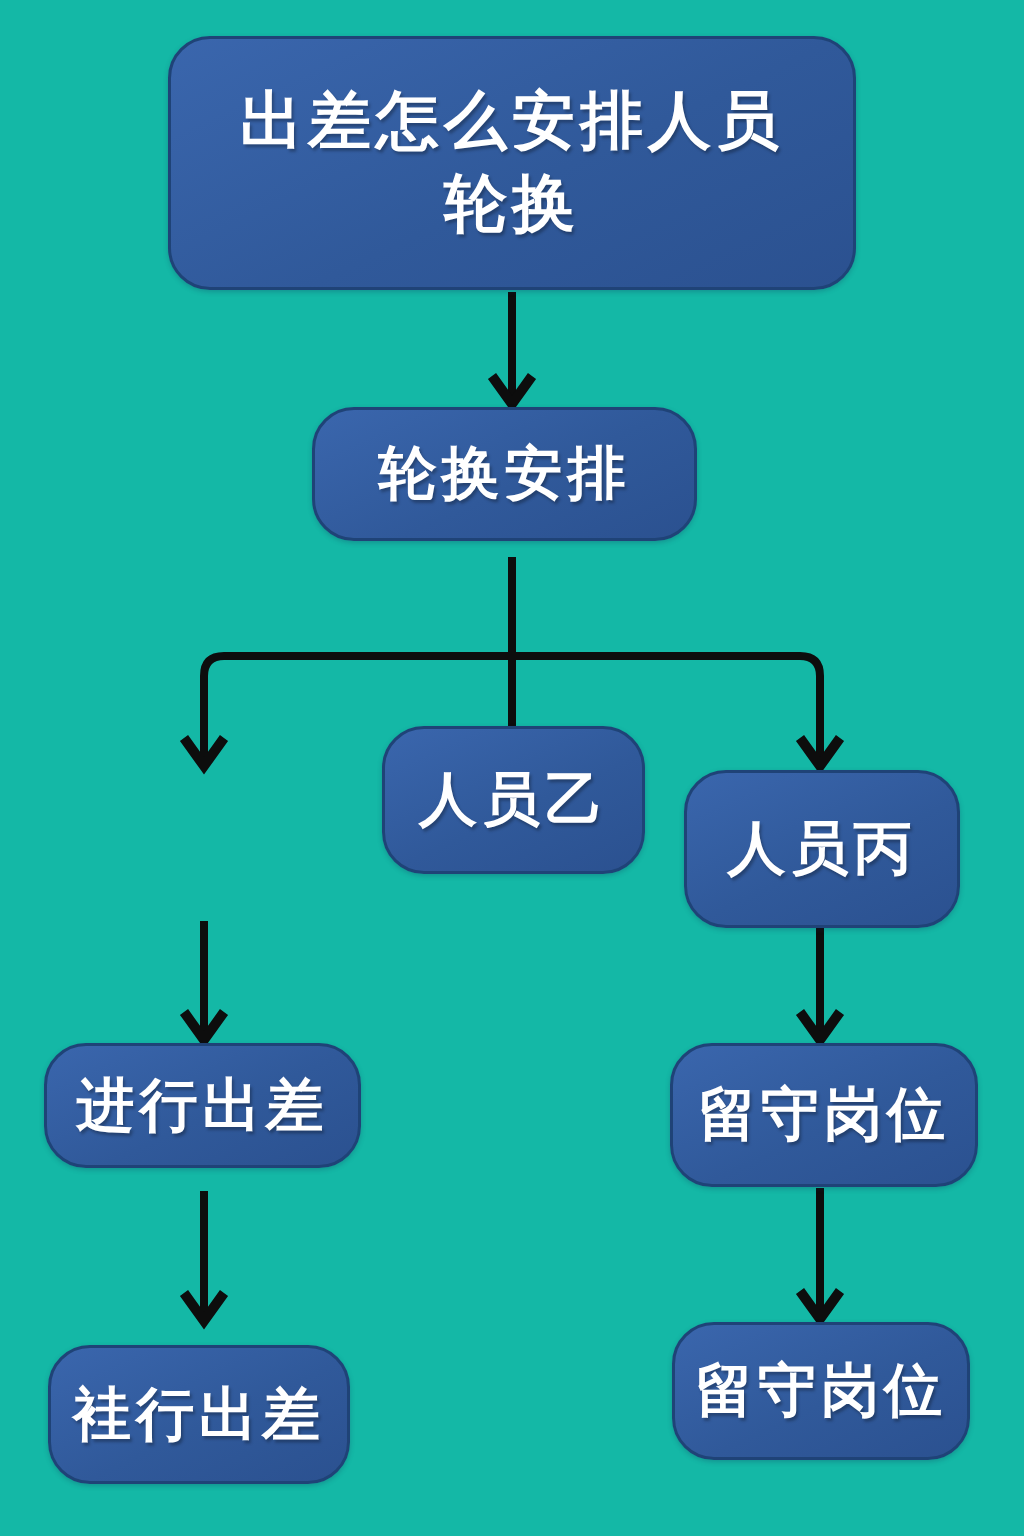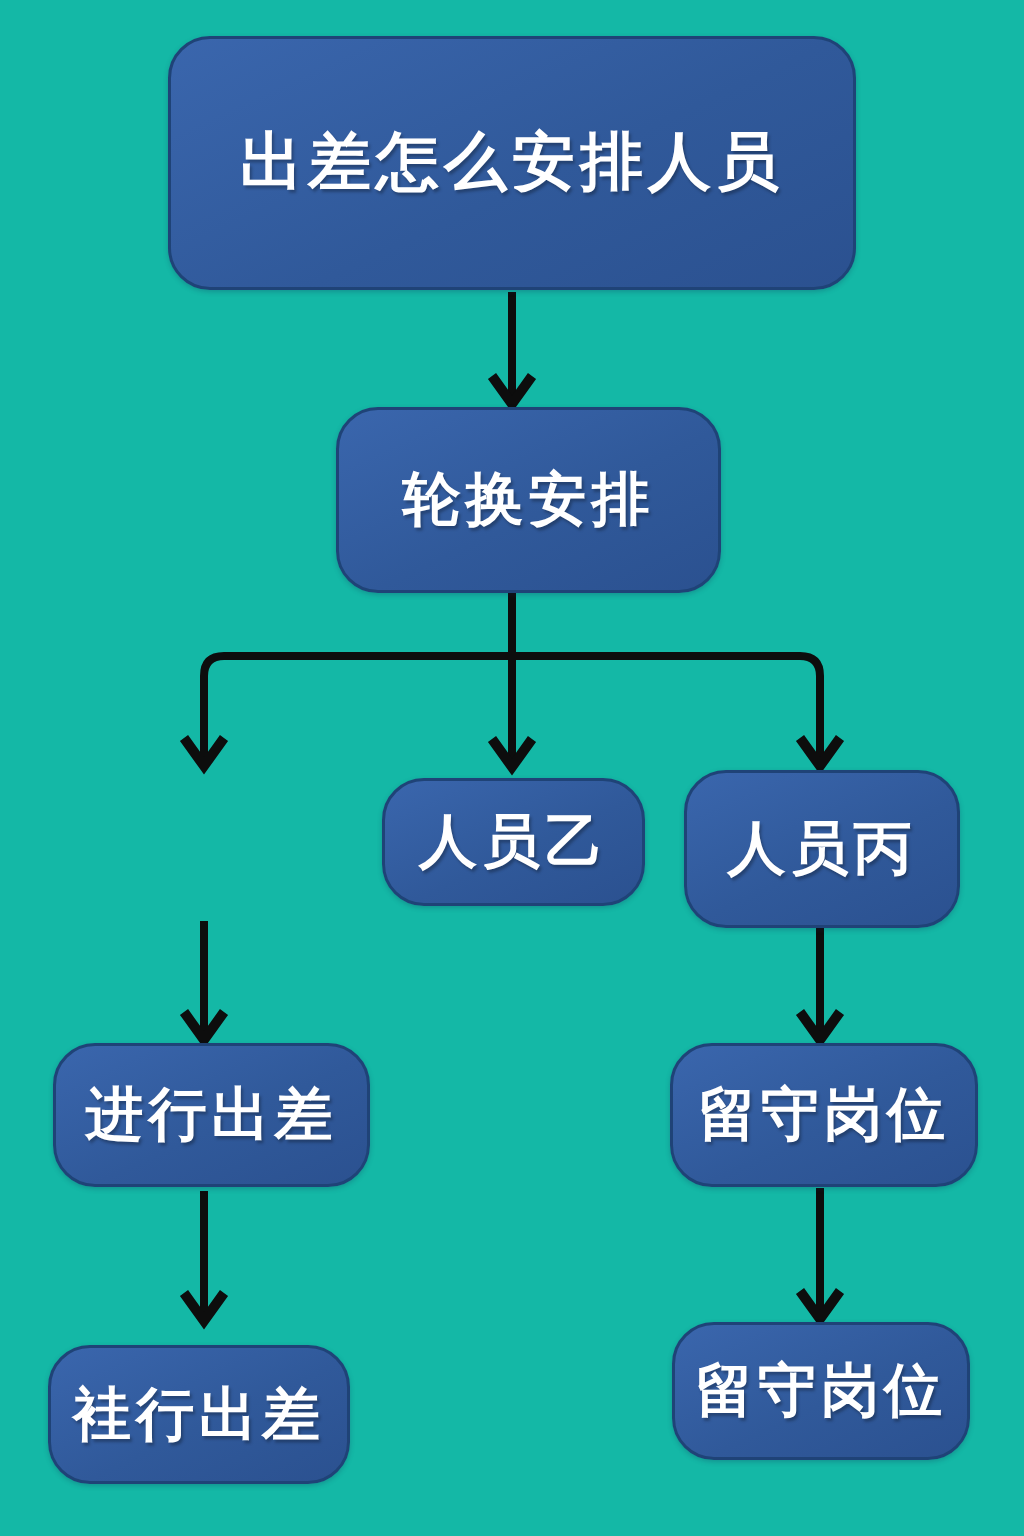--- a/index.html
+++ b/index.html
@@ -47,25 +47,25 @@
     box-sizing: border-box;
   }
   .node span {
     display: block;
     letter-spacing: 5px;
     text-shadow: 2px 3px 3px rgba(0, 0, 0, 0.28);
     white-space: nowrap;
   }
   .node-title  { left: 168px; top: 36px;  width: 688px; height: 254px; font-size: 63px; line-height: 1.32; }
   .node-mid    { font-size: 58px; }
-  .node-rotation { left: 336px; top: 407px;  width: 385px; height: 186px; }
+  .node-rotation { left: 312px; top: 407px;  width: 385px; height: 134px; }
   .node-person-a { left: 62px;  top: 770px;  width: 278px; height: 150px; }
-  .node-person-b { left: 382px; top: 778px;  width: 263px; height: 128px; }
+  .node-person-b { left: 382px; top: 726px;  width: 263px; height: 148px; }
   .node-person-c { left: 684px; top: 770px;  width: 276px; height: 158px; }
-  .node-trip-a   { left: 44px;  top: 1043px; width: 317px; height: 144px; margin-left: 9px; }
+  .node-trip-a   { left: 44px;  top: 1043px; width: 317px; height: 125px; }
   .node-stay-c   { left: 670px; top: 1043px; width: 308px; height: 144px; }
   .node-trip-a2  { left: 48px;  top: 1324px; width: 302px; height: 139px; margin-top: 21px; }
   .node-stay-c2  { left: 672px; top: 1322px; width: 298px; height: 138px; }
 </style>
 </head>
 <body>
 
 <div class="stage">
 
   <svg class="connectors" viewBox="0 0 1024 1536" aria-hidden="true">
@@ -102,20 +102,21 @@
     </g>
 
     <g>
       <path class="shaft" d="M820 1188 V1319"></path>
       <path class="chevron" d="M800 1291 L820 1319 L840 1291"></path>
     </g>
   </svg>
 
   <div class="node node-title">
     <span>出差怎么安排人员</span>
+    <span>轮换</span>
   </div>
 
   <div class="node node-mid node-rotation">
     <span>轮换安排</span>
   </div>
 
 
   <div class="node node-mid node-person-b">
     <span>人员乙</span>
   </div>

